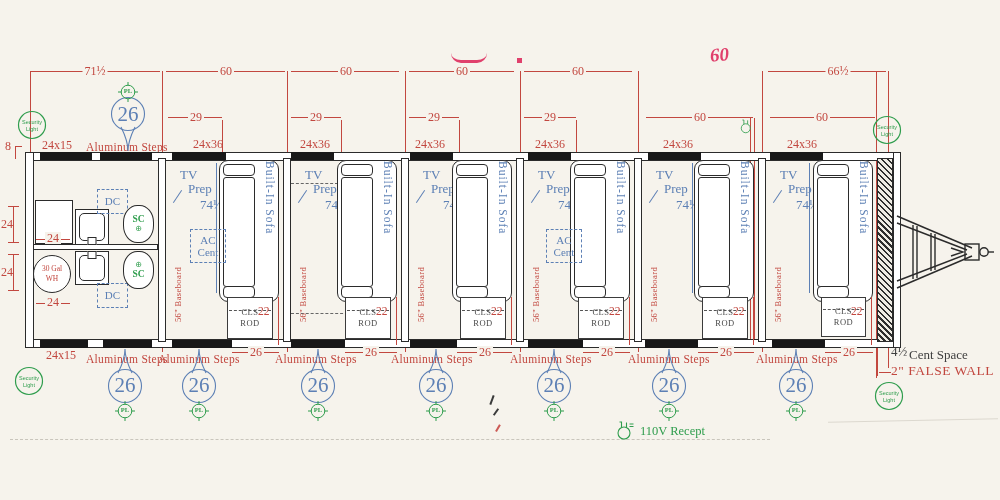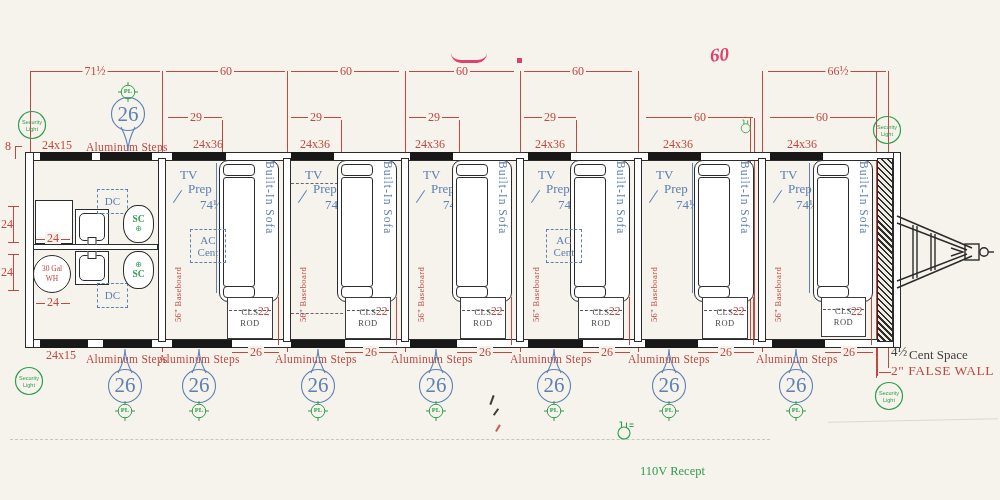--- a/index.html
+++ b/index.html
@@ -49,21 +49,21 @@
   .balloon.down .bnum{top:8px;}
   
   .pl{position:absolute;width:22px;height:22px;}
   .pl svg circle,.pl svg line{stroke:var(--green,#2f9d4d);stroke-width:1;fill:none;}
   .plt{position:absolute;left:0;top:7px;width:22px;text-align:center;font-weight:bold;font-size:6.5px;color:var(--green,#2f9d4d);line-height:1;}
   .sec{position:absolute;width:30px;height:30px;}
   .sec svg circle{stroke:var(--green,#2f9d4d);stroke-width:1.2;fill:none;}
   .sect{position:absolute;left:0;top:9px;width:30px;text-align:center;font-size:5.5px;line-height:1.25;
         color:var(--green,#2f9d4d);font-family:"Liberation Sans",sans-serif;}
   .recept svg circle,.recept svg path{stroke:var(--green,#2f9d4d);stroke-width:1.1;fill:none;}
-  .green-t{position:absolute;color:var(--green,#2f9d4d);font-size:12.5px;white-space:nowrap;margin-top:40px;}
+  .green-t{position:absolute;color:var(--green,#2f9d4d);font-size:12.5px;white-space:nowrap;}
   
   .toilet{position:absolute;width:31px;height:38px;border:1.6px solid var(--ink,#2b2b2b);border-radius:46%;background:#fff;
           display:flex;flex-direction:column;align-items:center;justify-content:center;gap:1px;}
   .toilet.rev{flex-direction:column-reverse;}
   .sct{font-weight:bold;font-size:9.5px;color:var(--green,#2f9d4d);line-height:1;}
   .scx{font-size:8px;color:var(--green,#2f9d4d);line-height:1;font-family:"Liberation Sans",sans-serif;}
   .sink{position:absolute;border:1.6px solid var(--ink,#2b2b2b);background:#fff;}
   .basin{position:absolute;left:3px;right:3px;top:3px;bottom:3px;border:1.2px solid var(--ink,#2b2b2b);border-radius:5px;}
   .tap{position:absolute;left:50%;transform:translateX(-50%);width:9px;height:8px;border:1.2px solid var(--ink,#2b2b2b);background:#fff;}
   .wh{position:absolute;width:38px;height:38px;border:1.5px solid var(--ink,#2b2b2b);border-radius:50%;background:#fff;

